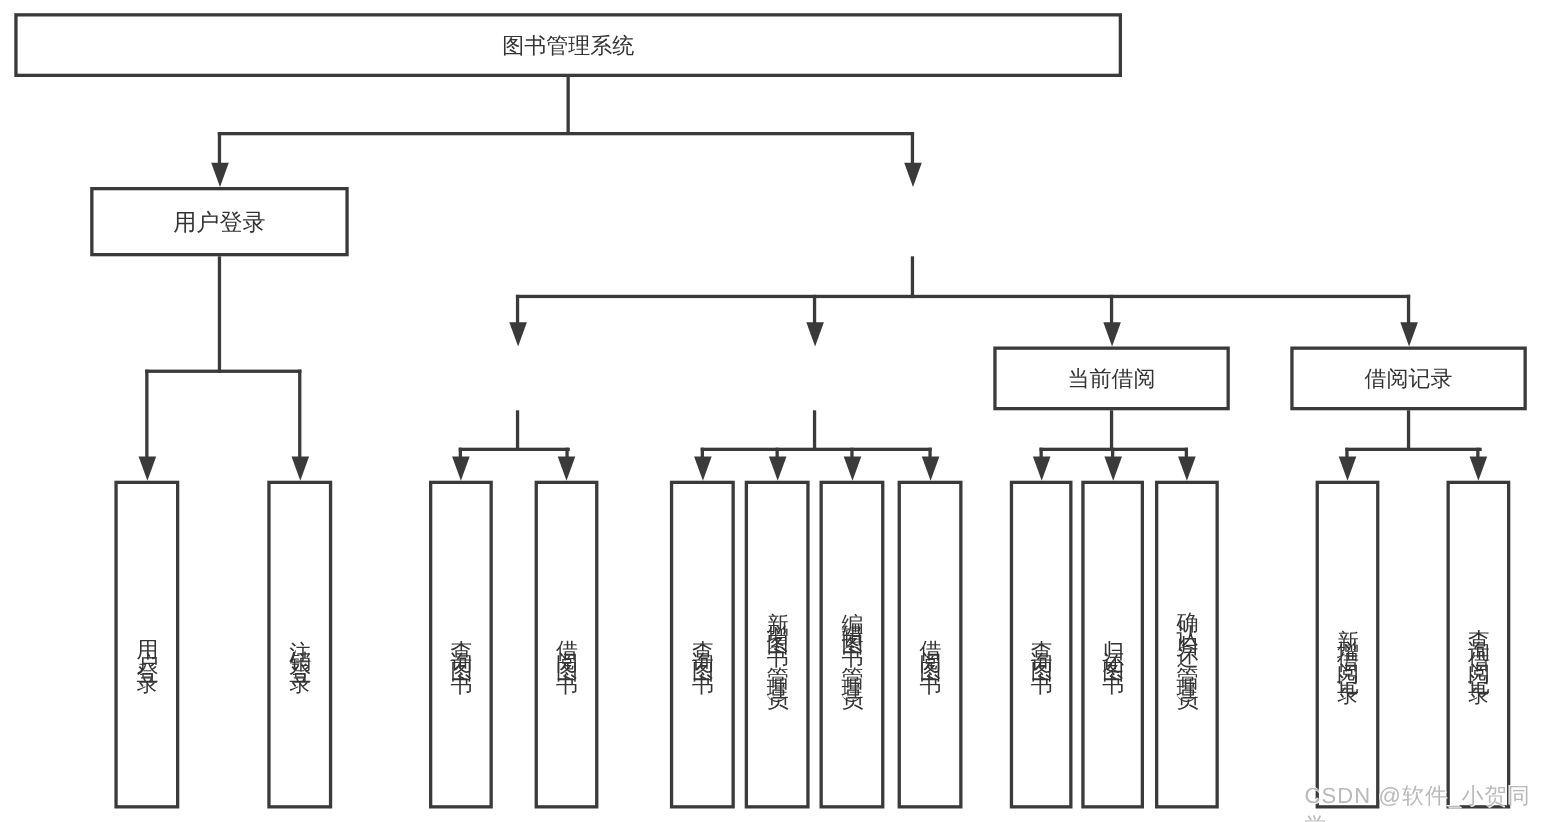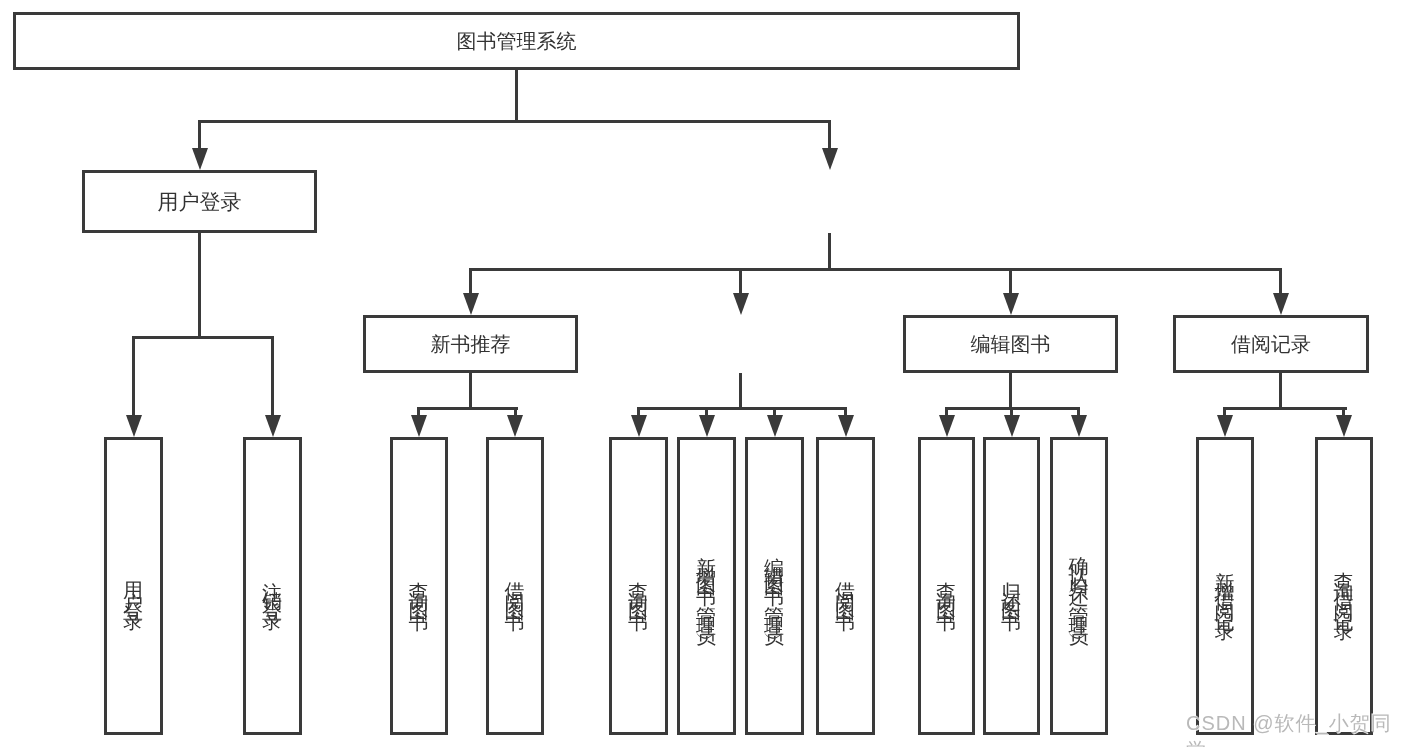--- a/index.html
+++ b/index.html
@@ -38,27 +38,24 @@
 <div class="canvas">
 
   <div class="box root-box" style="left:13px;top:12px;width:1007px;height:58px;">
     <span>图书管理系统</span>
   </div>
 
   <div class="box l2-box" style="left:82px;top:170px;width:235px;height:63px;">
     <span>用户登录</span>
   </div>
 
-  <div class="box l3-box" style="left:363px;top:315px;width:215px;height:58px;">
-    <span>新书推荐</span>
+  <div class="box l3-box" style="left:903px;top:315px;width:215px;height:58px;">
+    <span>当前借阅</span>
   </div>
-  <div class="box l3-box" style="left:903px;top:315px;width:215px;height:58px;">
-    <span>编辑图书</span>
-  </div>
-  <div class="box l3-box" style="left:1173px;top:315px;width:196px;height:58px;">
+  <div class="box l3-box" style="left:1173px;top:315px;width:215px;height:58px;">
     <span>借阅记录</span>
   </div>
 
   <div class="box leaf" style="left:104px;top:437px;width:59px;height:298px;">
     <span>用户登录</span>
   </div>
   <div class="box leaf" style="left:243px;top:437px;width:59px;height:298px;">
     <span>注销登录</span>
   </div>
 

